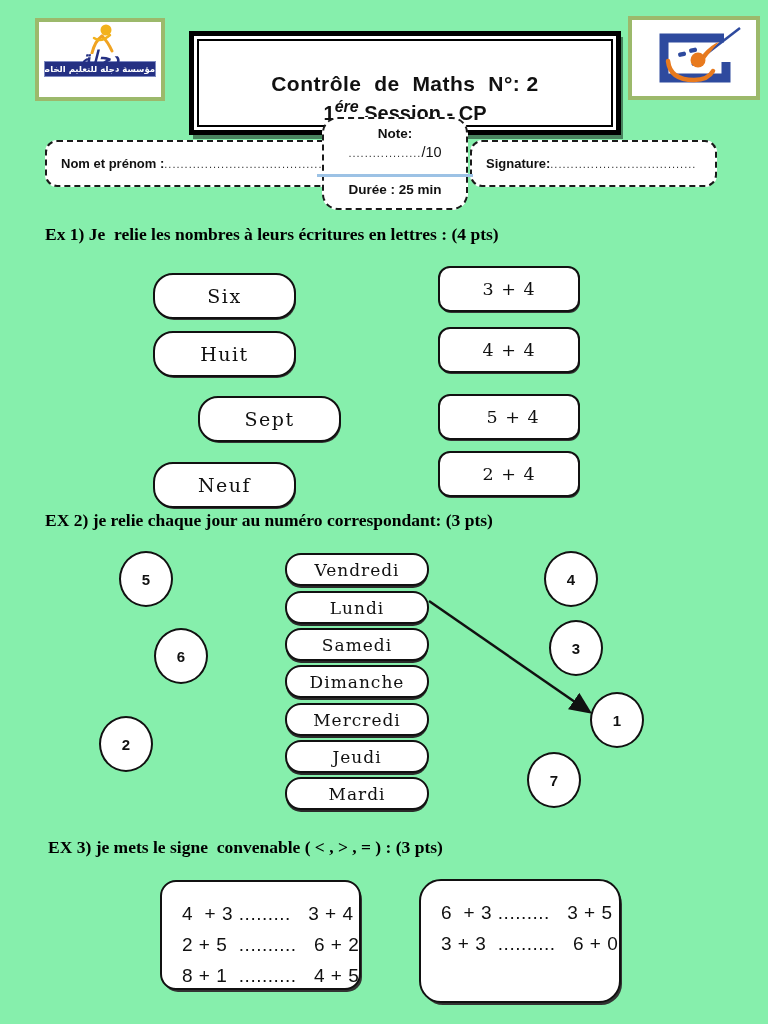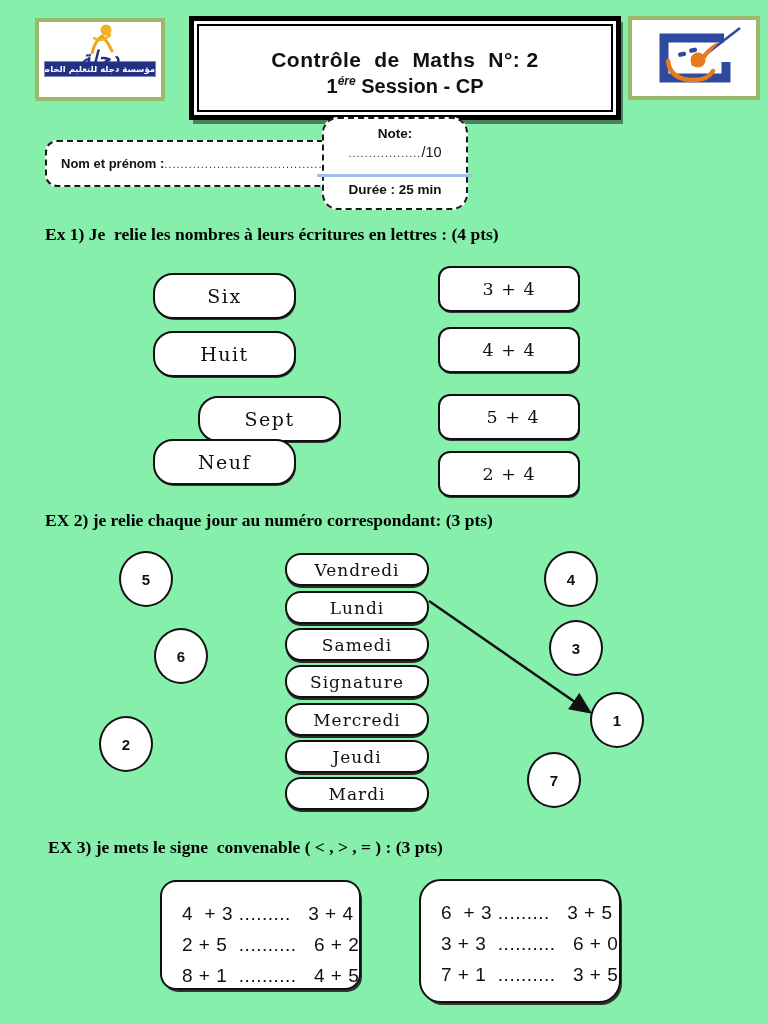--- a/index.html
+++ b/index.html
@@ -40,30 +40,30 @@
     width: 112px; margin-bottom: 20px;
     background: #243083; color: #fff;
     border: 1px solid #7e8ac2;
     font-family: "DejaVu Sans", sans-serif;
     font-size: 8.5px; font-weight: bold;
     text-align: center; line-height: 14px; height: 16px;
     white-space: nowrap; overflow: hidden;
   }
 
   .title-box {
-    position: absolute; left: 197px; top: 24px; width: 416px; height: 88px;
+    position: absolute; left: 197px; top: 39px; width: 416px; height: 88px;
     background: #fff;
     border: 2px solid #000;
     box-shadow: 0 0 0 3px #fff, 0 0 0 8px #000, 3px 5px 0 7px rgba(0,0,0,0.45);
-    display: flex; flex-direction: column; align-items: center; justify-content: center;
+    display: flex; flex-direction: column; align-items: center; justify-content: flex-end;
     padding-top: 9px;
   }
   .title-line1 { font-size: 21px; font-weight: bold; letter-spacing: 0.5px; white-space: pre; }
   .title-line2 { font-size: 20px; font-weight: bold; margin-top: 2px; }
-  .title-line2 sup { font-size: 12px; font-style: italic; }
+  .title-line2 sup { font-size: 16px; font-style: italic; }
 
   
   .dash-box {
     position: absolute;
     border: 2.5px dashed #1a1a1a;
     border-radius: 12px;
     background: #fff;
     display: flex; align-items: center;
   }
   .nom-box { left: 45px; top: 140px; width: 292px; height: 47px; padding-left: 14px; }
@@ -100,21 +100,21 @@
   
   .match-box {
     position: absolute;
     border: 2px solid #111;
     background: #fff;
     display: flex; align-items: center; justify-content: center;
     font-family: "DejaVu Serif", serif;
   }
   .word-box { left: 153px; width: 143px; height: 46px; border-radius: 20px;
               font-size: 19px; letter-spacing: 1.5px; box-shadow: 1px 2px 0 -1px #333; }
-  .wb0 { top: 273px; } .wb1 { top: 331px; } .wb2 { top: 396px; margin-left: 45px; } .wb3 { top: 439px; }
+  .wb0 { top: 273px; } .wb1 { top: 331px; } .wb2 { top: 396px; margin-left: 45px; } .wb3 { top: 462px; }
 
   .sum-box { left: 438px; width: 142px; height: 46px; border-radius: 12px;
              font-size: 17.5px; letter-spacing: 1px; box-shadow: 1px 2px 0 -1px #333; }
   .sb0 { top: 266px; } .sb1 { top: 327px; } .sb2 { top: 394px; padding-left: 8px; } .sb3 { top: 451px; }
 
   
   .day-box {
     position: absolute; left: 285px; width: 144px; height: 33px;
     border: 2px solid #111; border-radius: 16px; background: #fff;
     display: flex; align-items: center; justify-content: center;
@@ -191,39 +191,43 @@
       <span class="dots">...........................................</span>
   </div>
 
   <div class="dash-box note-box">
     <div class="note-label">Note:</div>
     <div class="note-line"><span class="dots">..................</span><span class="den">/10</span></div>
     <div class="blue-rule"></div>
     <div class="duree">Durée : 25 min</div>
   </div>
 
+  <div class="dash-box sig-box">
+    <span class="label-bold">Signature:</span>
+      <span class="dots">....................................</span>
+  </div>
 
   <div class="ex-heading h-ex1">Ex 1) Je  relie les nombres à leurs écritures en lettres : (4 pts)</div>
 
   <div class="match-box word-box wb0">Six</div>
   <div class="match-box word-box wb1">Huit</div>
   <div class="match-box word-box wb2">Sept</div>
   <div class="match-box word-box wb3">Neuf</div>
 
   <div class="match-box sum-box sb0">3 + 4</div>
   <div class="match-box sum-box sb1">4 + 4</div>
   <div class="match-box sum-box sb2">5 + 4</div>
   <div class="match-box sum-box sb3">2 + 4</div>
 
   <div class="ex-heading h-ex2">EX 2) je relie chaque jour au numéro correspondant: (3 pts)</div>
 
   <div class="day-box db0">Vendredi</div>
   <div class="day-box db1">Lundi</div>
   <div class="day-box db2">Samedi</div>
-  <div class="day-box db3">Signature</div>
+  <div class="day-box db3">Dimanche</div>
   <div class="day-box db4">Mercredi</div>
   <div class="day-box db5">Jeudi</div>
   <div class="day-box db6">Mardi</div>
 
   <div class="num-circle pos-c5">5</div>
   <div class="num-circle pos-c6">6</div>
   <div class="num-circle pos-c2">2</div>
   <div class="num-circle pos-c4">4</div>
   <div class="num-circle pos-c3">3</div>
   <div class="num-circle pos-c1">1</div>
@@ -242,16 +246,15 @@
 
   <div class="sign-box sign-left">
     <div class="sign-row">4  + 3 .........   3 + 4</div>
     <div class="sign-row">2 + 5  ..........   6 + 2</div>
     <div class="sign-row">8 + 1  ..........   4 + 5</div>
   </div>
 
   <div class="sign-box sign-right">
     <div class="sign-row">6  + 3 .........   3 + 5</div>
     <div class="sign-row">3 + 3  ..........   6 + 0</div>
-    <div class="sign-row">7 + 1  ..........   3 + 5</div>
   </div>
 
 </div>
 
 </body></html>

